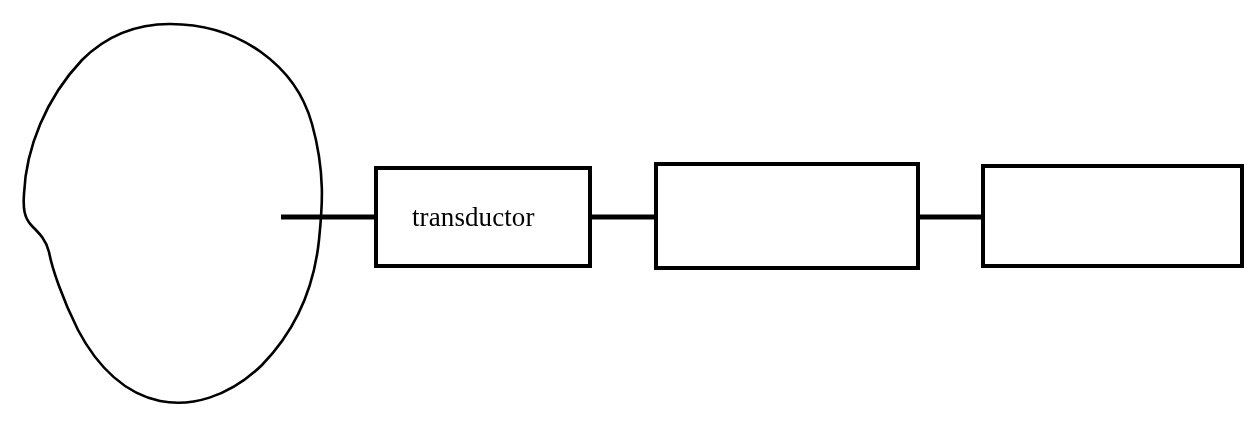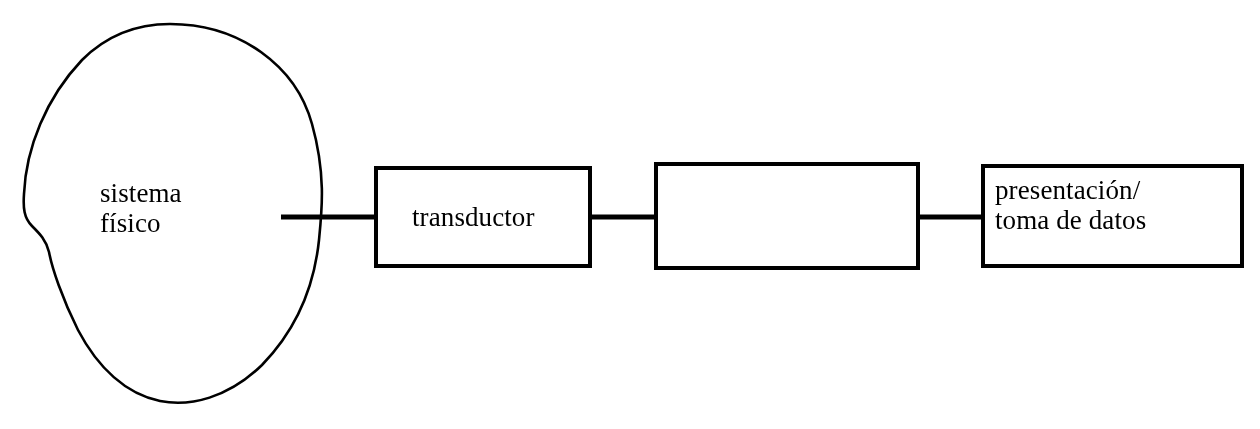--- a/index.html
+++ b/index.html
@@ -76,22 +76,18 @@
 
     <line x1="588" y1="217" x2="657" y2="217" stroke="#000000" stroke-width="5"></line>
 
     <rect x="656" y="164" width="262" height="104" fill="none" stroke="#000000" stroke-width="4"></rect>
 
     <line x1="916" y1="217" x2="984" y2="217" stroke="#000000" stroke-width="5"></line>
 
     <rect x="983" y="166" width="259" height="100" fill="none" stroke="#000000" stroke-width="4"></rect>
   </svg>
 
-  <div class="node-label" id="label-physical-system">sistema
-físico</div>
 
   <div class="node-label" id="label-transducer">transductor</div>
 
 
-  <div class="node-label" id="label-display-acquisition">presentación/
-toma de datos</div>
 
 </div>
 
 </body></html>

